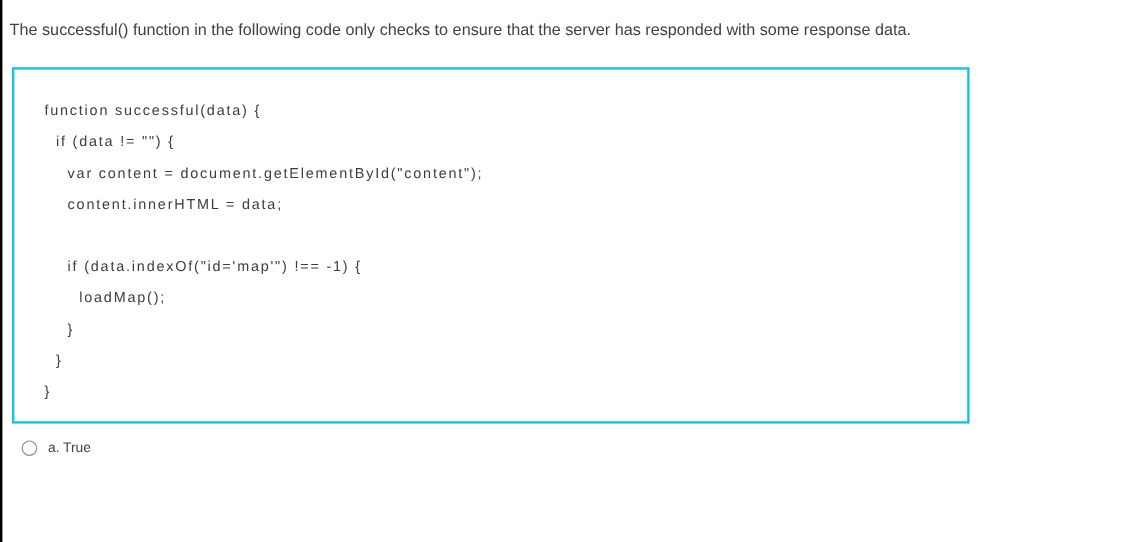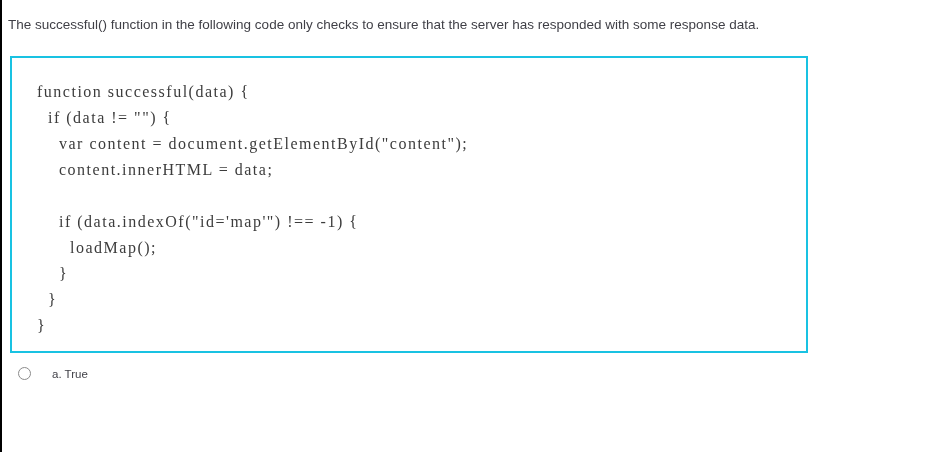--- a/index.html
+++ b/index.html
@@ -28,36 +28,35 @@
     margin: 22px 0 0 8px;
     width: 798px;
     height: 297px;
     border: 2px solid var(--code-border, #19c2e2);
     background: #ffffff;
     padding: 21px 10px 0 25px;
     overflow: hidden;
   }
   .code-box pre {
     margin: 0;
-    font-family: Liberation Serif, serif;
-    font-size: 16px;
+    font-family: Liberation Sans, sans-serif;
+    font-size: 12px;
     letter-spacing: 1.5px;
     line-height: 26px;
     color: #3c3c3c;
     white-space: pre;
   }
   .options {
     margin: 14px 0 0 16px;
   }
   .option {
     display: flex;
     align-items: center;
     margin-bottom: 10px;
     cursor: pointer;
-    gap: 12px;
   }
   .radio {
     display: inline-block;
     width: 13px;
     height: 13px;
     border: 1px solid #8b8b8b;
     border-radius: 50%;
     background: #ffffff;
     flex: 0 0 auto;
   }

